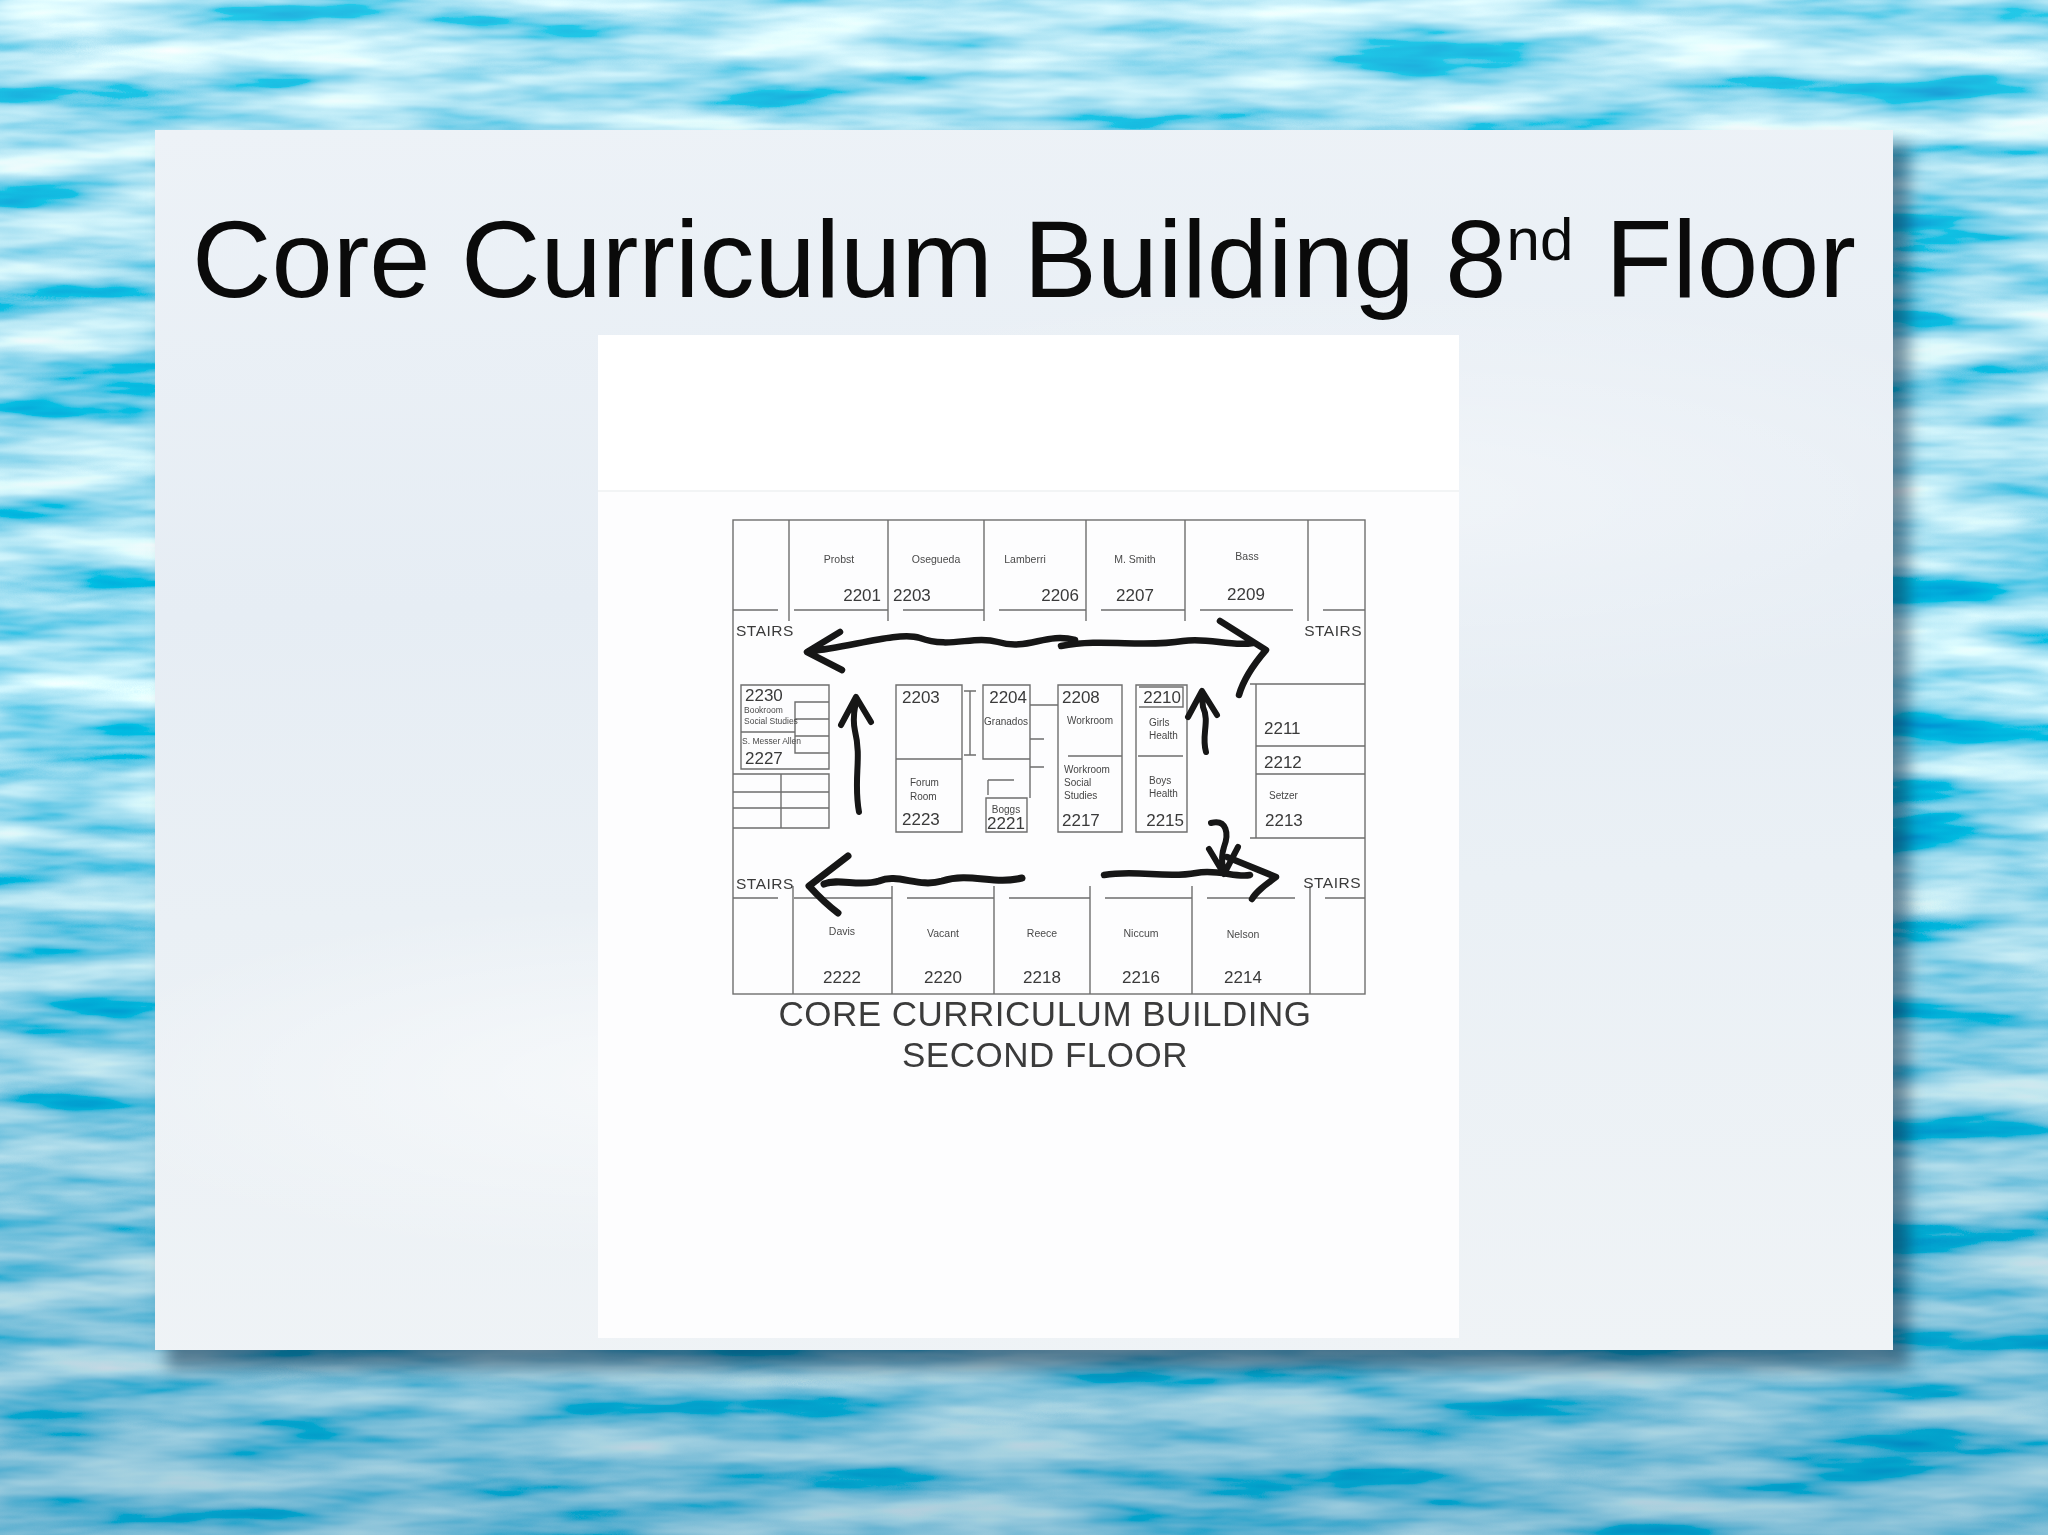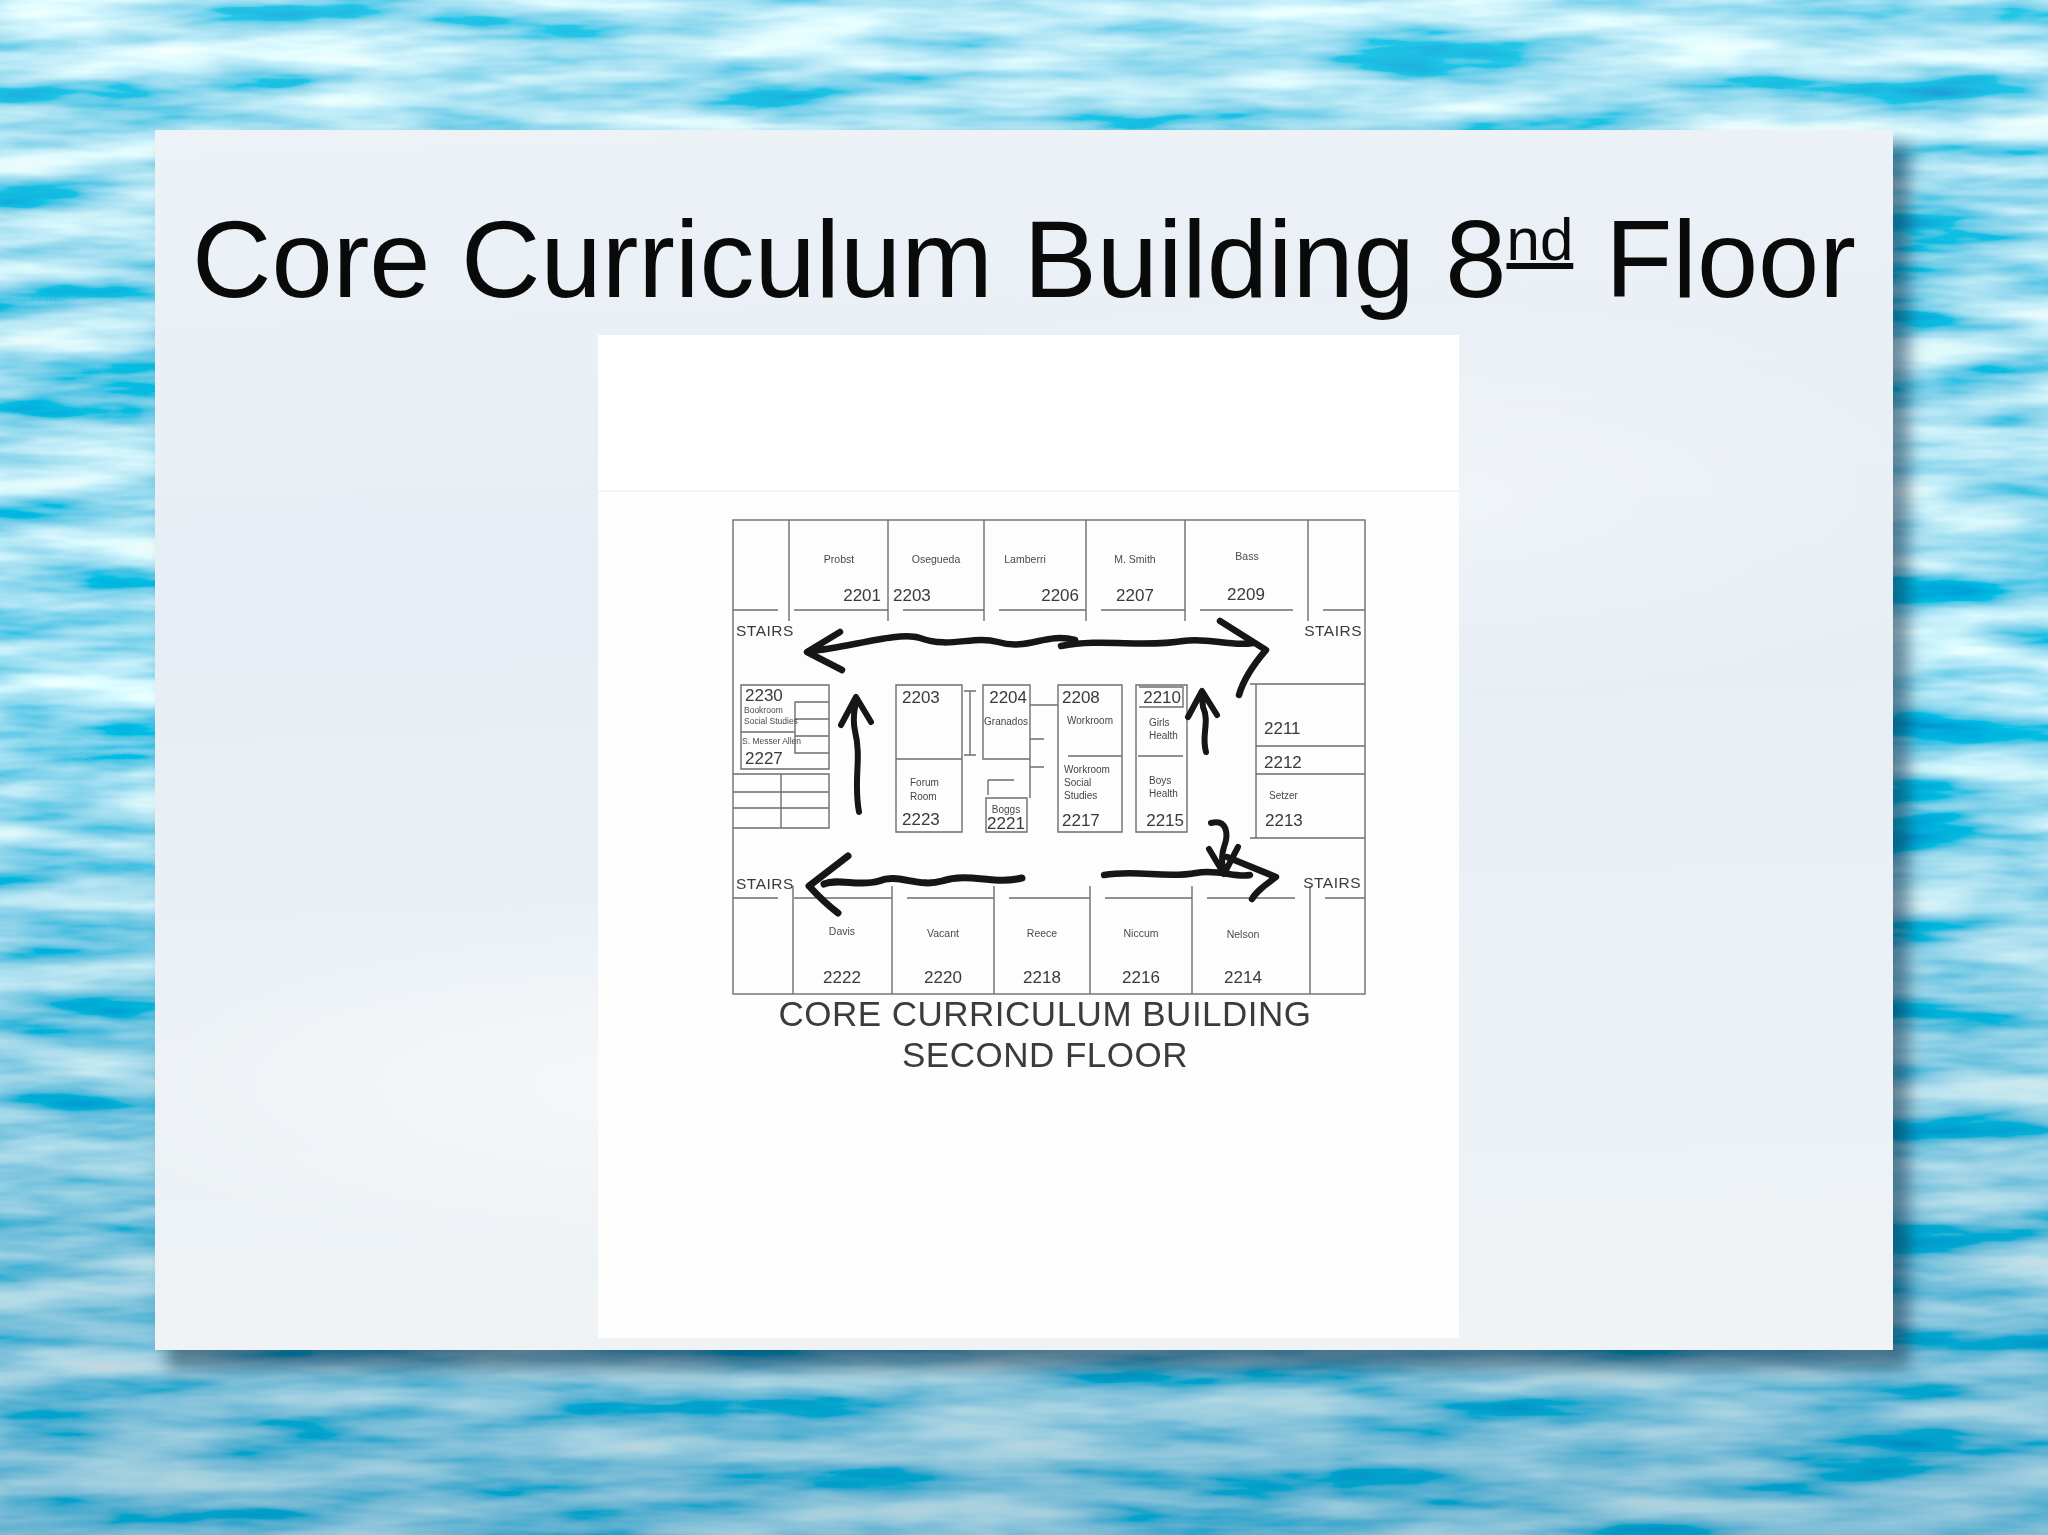--- a/index.html
+++ b/index.html
@@ -16,21 +16,21 @@
       radial-gradient(ellipse 900px 260px at 30% 78%, rgba(255,255,255,0.55), rgba(255,255,255,0) 70%),
       radial-gradient(ellipse 1100px 300px at 70% 30%, rgba(255,255,255,0.4), rgba(255,255,255,0) 70%),
       linear-gradient(178deg,#edf2f7 0%,#e6edf4 38%,#eaf0f5 62%,#eff3f6 100%);
     box-shadow:14px 16px 15px 2px rgba(12,40,66,0.50);
   }
   .slide-title{
     position:absolute;left:0;right:0;top:66px;
     text-align:center;white-space:nowrap;
     font-size:110px;line-height:1.15;color:#0a0a0a;
   }
-  .slide-title .sup{font-size:60px;vertical-align:37px;text-decoration:underline;}
+  .slide-title .sup{font-size:60px;vertical-align:37px;}
   .slide-title .title-end{margin-left:32px;}
   .paper{
     position:absolute;left:443px;top:205px;width:861px;height:1003px;
   }
   .paper svg{display:block;width:861px;height:1003px;}
   text{font-family:"Liberation Sans","DejaVu Sans",sans-serif;fill:#3f3f3f;}
   .num{font-size:17px;fill:#3a3a3a;}
   .rname{font-size:10.5px;fill:#4a4a4a;}
   .tiny{font-size:8.5px;fill:#4a4a4a;}
   .mid{font-size:10px;fill:#464646;}

